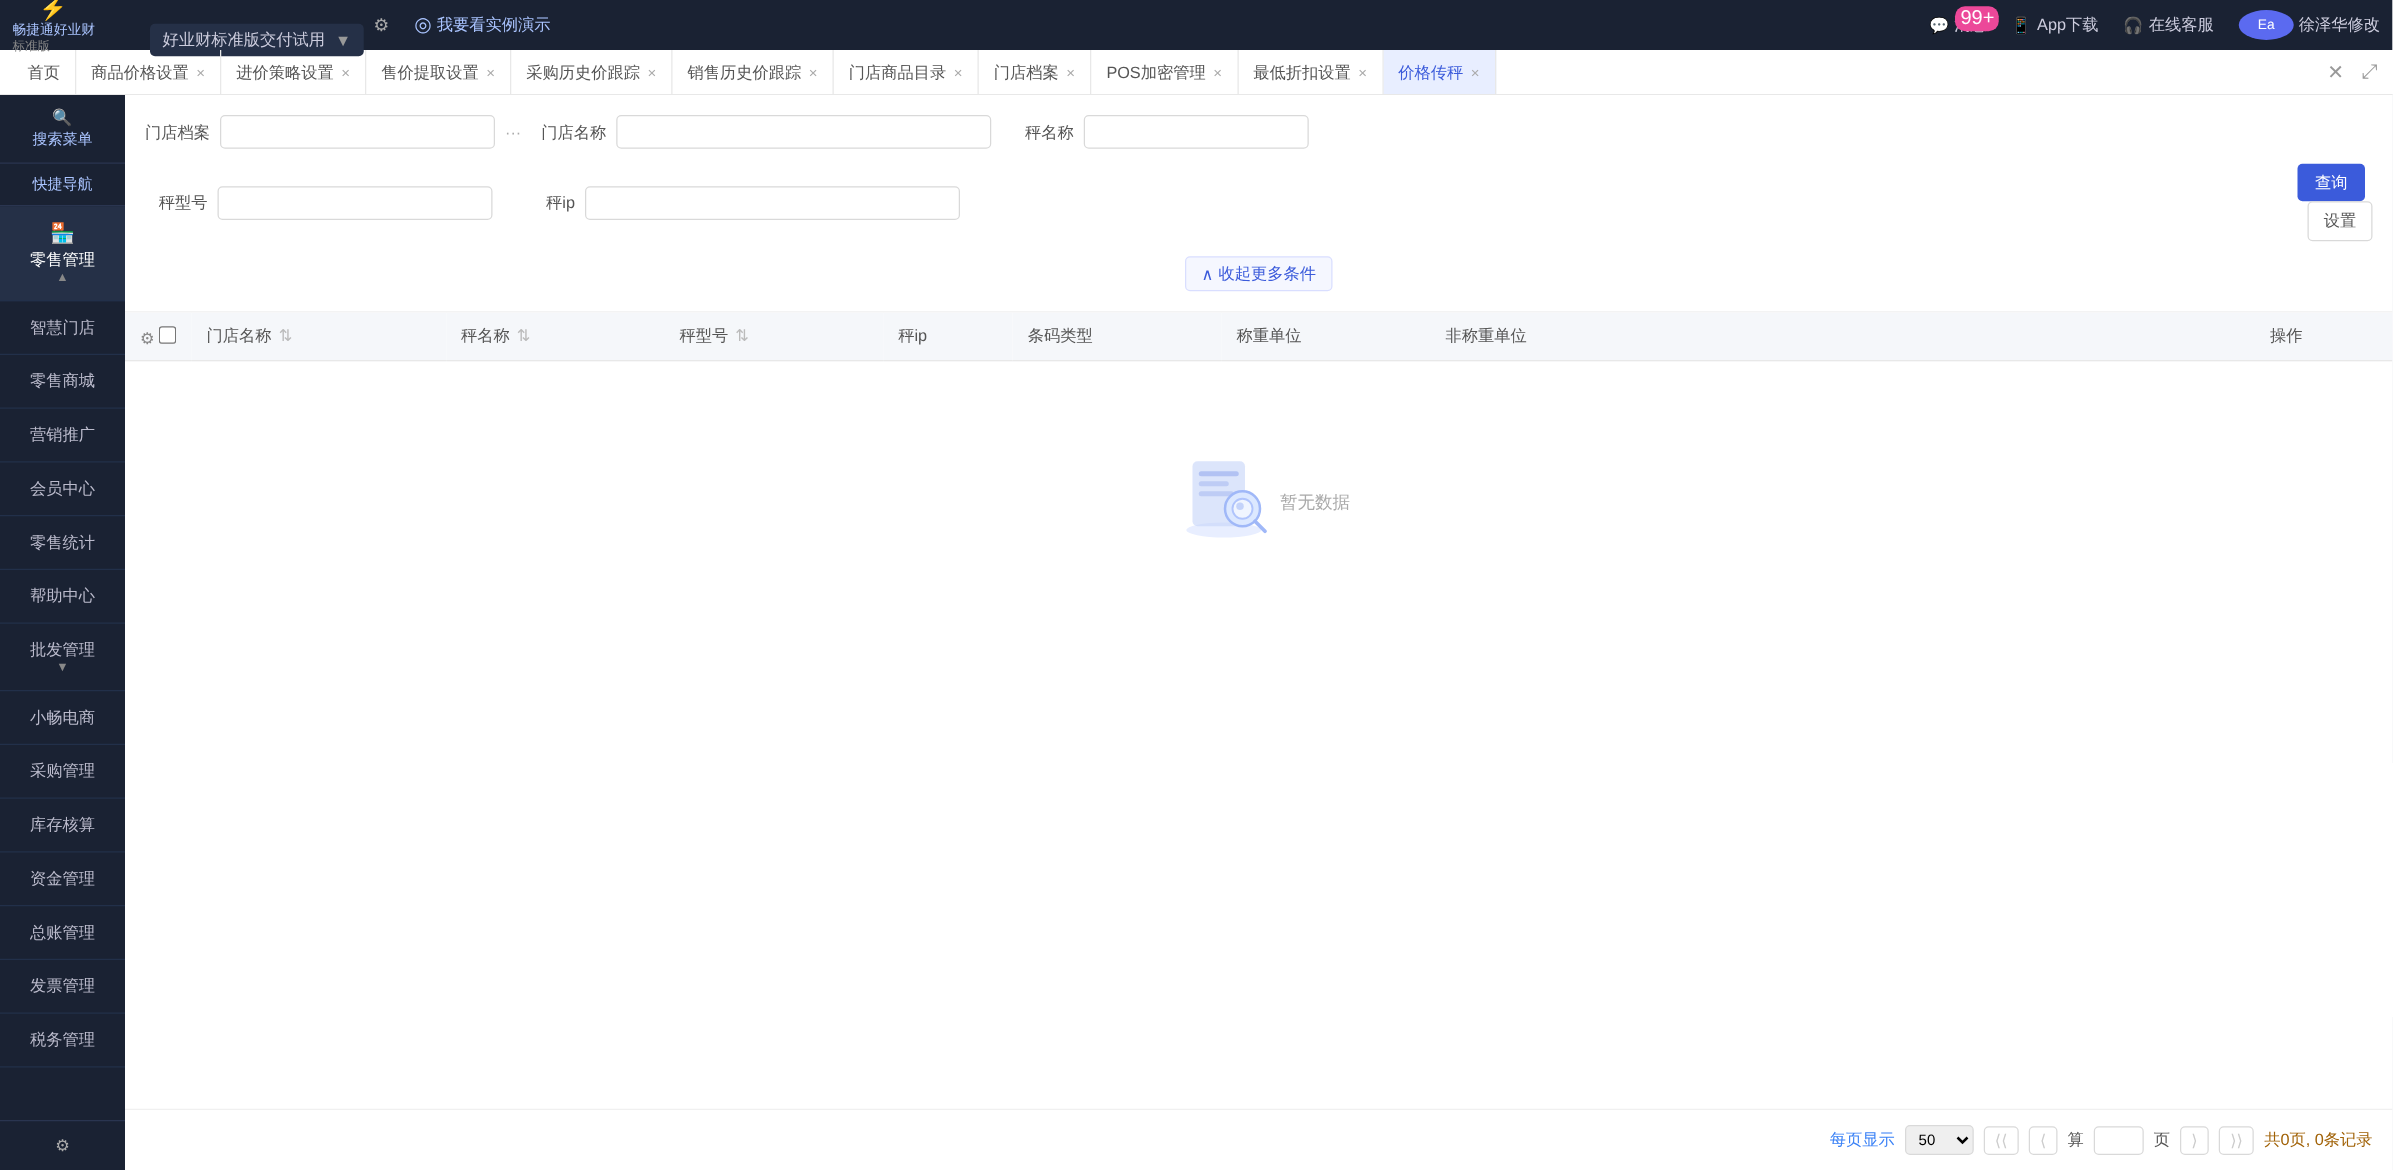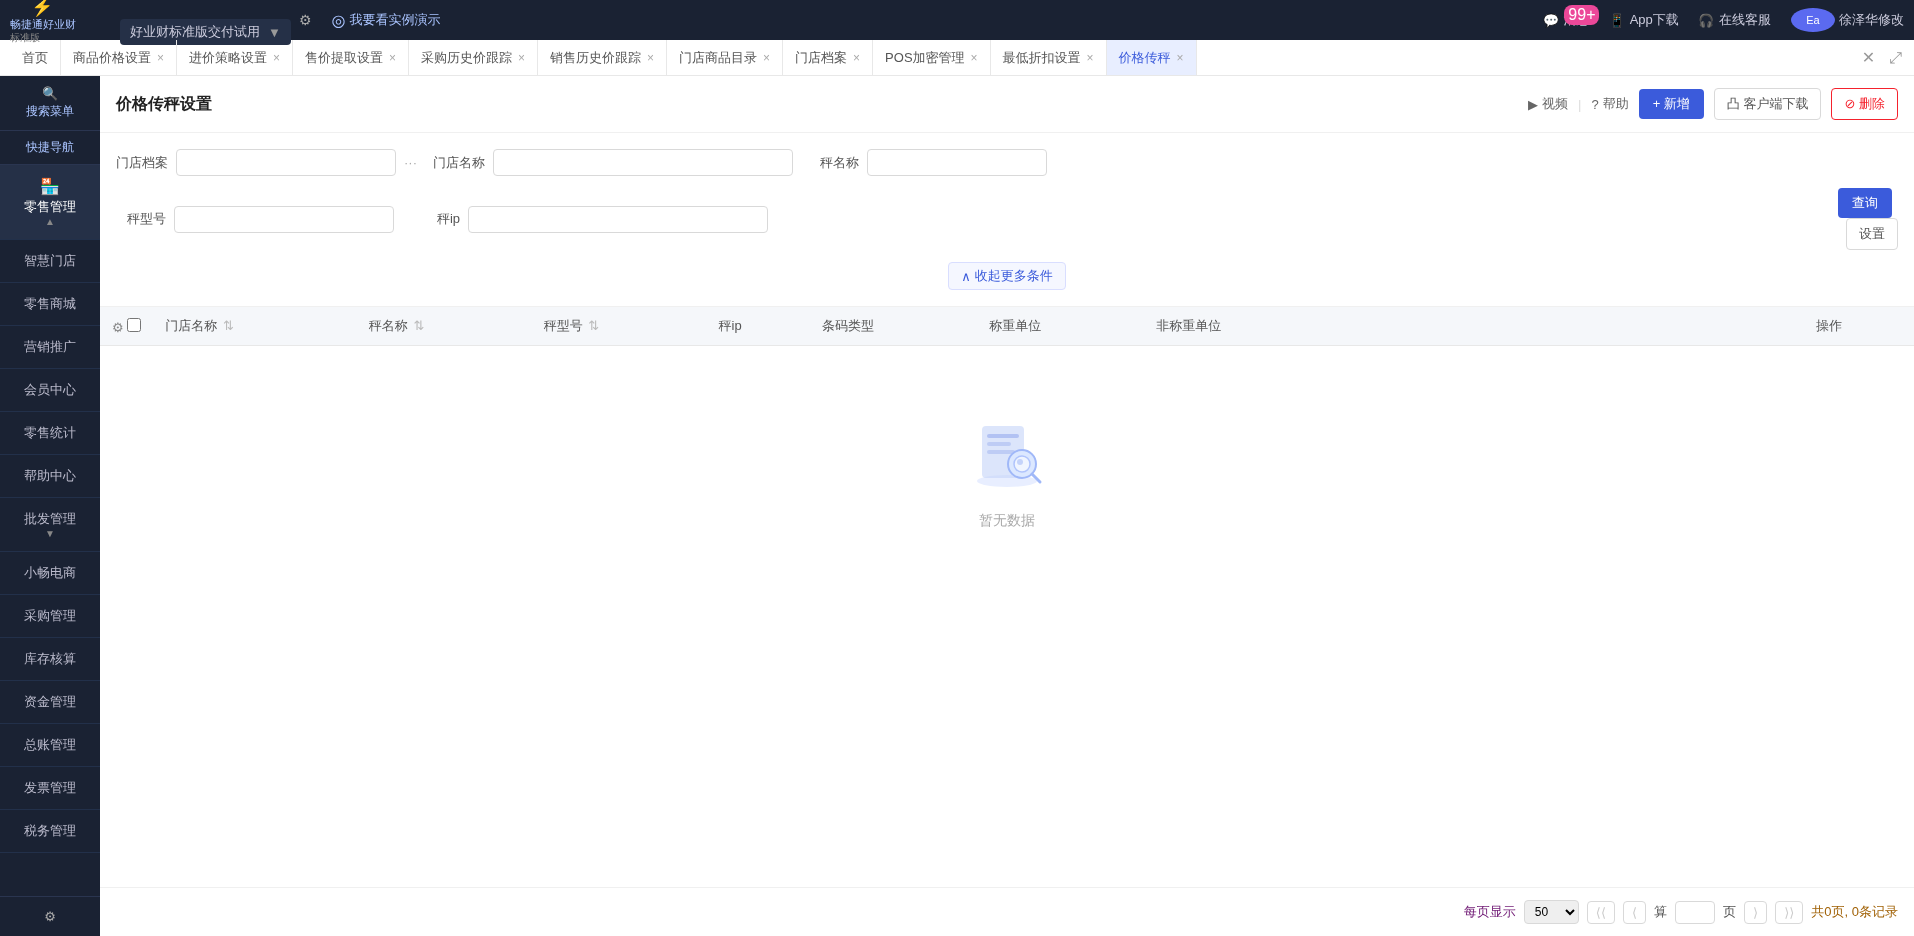--- a/index.html
+++ b/index.html
@@ -72,26 +72,26 @@
     .table-area { flex: 1; padding: 0; overflow: auto; }
     .data-table { width: 100%; border-collapse: collapse; }
     .data-table th { background: #f5f7fa; border-bottom: 1px solid #e8e8e8; padding: 10px 12px; text-align: left; font-weight: 500; color: #555; font-size: 13px; white-space: nowrap; }
     .data-table th:first-child { width: 40px; text-align: center; }
     .data-table td { border-bottom: 1px solid #f0f0f0; padding: 10px 12px; font-size: 13px; color: #333; }
     .sort-icon { color: #bbb; cursor: pointer; margin-left: 2px; }
     .table-gear { color: #888; cursor: pointer; }
     .checkbox { width: 14px; height: 14px; cursor: pointer; }
 
     
-    .empty-state { display: flex; flex-direction: column; align-items: center; justify-content: center; padding: 60px 4px; flex: 1; }
+    .empty-state { display: flex; flex-direction: row; align-items: center; justify-content: center; padding: 60px 4px; flex: 1; }
     .empty-text { color: #aaa; font-size: 14px; margin-top: 16px; }
 
     
     .pagination { display: flex; align-items: center; justify-content: flex-end; padding: 12px 16px; border-top: 1px solid #f0f0f0; gap: 8px; font-size: 13px; color: #555; }
-    .page-size-label { color: #701a75; }
+    .page-size-label { color: #3b82f6; }
     .page-size-select { border: 1px solid #d9d9d9; border-radius: 4px; padding: 3px 6px; font-size: 12px; }
     .page-nav-btn { border: 1px solid #d9d9d9; border-radius: 4px; padding: 3px 8px; cursor: pointer; background: #fff; font-size: 13px; }
     .page-nav-btn:disabled { color: #ccc; cursor: not-allowed; }
     .page-current { border: 1px solid #d9d9d9; border-radius: 4px; padding: 3px 8px; font-size: 13px; text-align: center; width: 40px; }
     .page-total { color: #a16207; }
 
     
     .empty-svg { width: 90px; height: 90px; }
   </style>
 </head>
@@ -250,43 +250,20 @@
       <span>税务管理</span>
     </div>
 
     <div class="sidebar-bottom">
       <span>⚙</span>
     </div>
   </div>
 
   <div class="content-area">
 
-    <div class="page-header">
-      <h2 class="page-title">价格传秤设置</h2>
-      <div class="header-actions">
-        <div class="btn-link">
-          <span>▶</span>
-          <span>视频</span>
-        </div>
-        <span class="separator">|</span>
-        <div class="btn-link">
-          <span>?</span>
-          <span>帮助</span>
-        </div>
-        <button class="btn-primary">
-          <span>+ 新增</span>
-        </button>
-        <button class="btn-outline">
-          <span>凸 客户端下载</span>
-        </button>
-        <button class="btn-danger">
-          <span>⊘ 删除</span>
-        </button>
-      </div>
-    </div>
 
     <div class="filter-area">
       <div class="filter-row">
         <div class="filter-item">
           <label class="filter-label">门店档案</label>
           <input class="filter-input" type="text" style="width: 220px;">
           <span class="filter-ellipsis">···</span>
         </div>
         <div class="filter-item">
           <label class="filter-label">门店名称</label>

